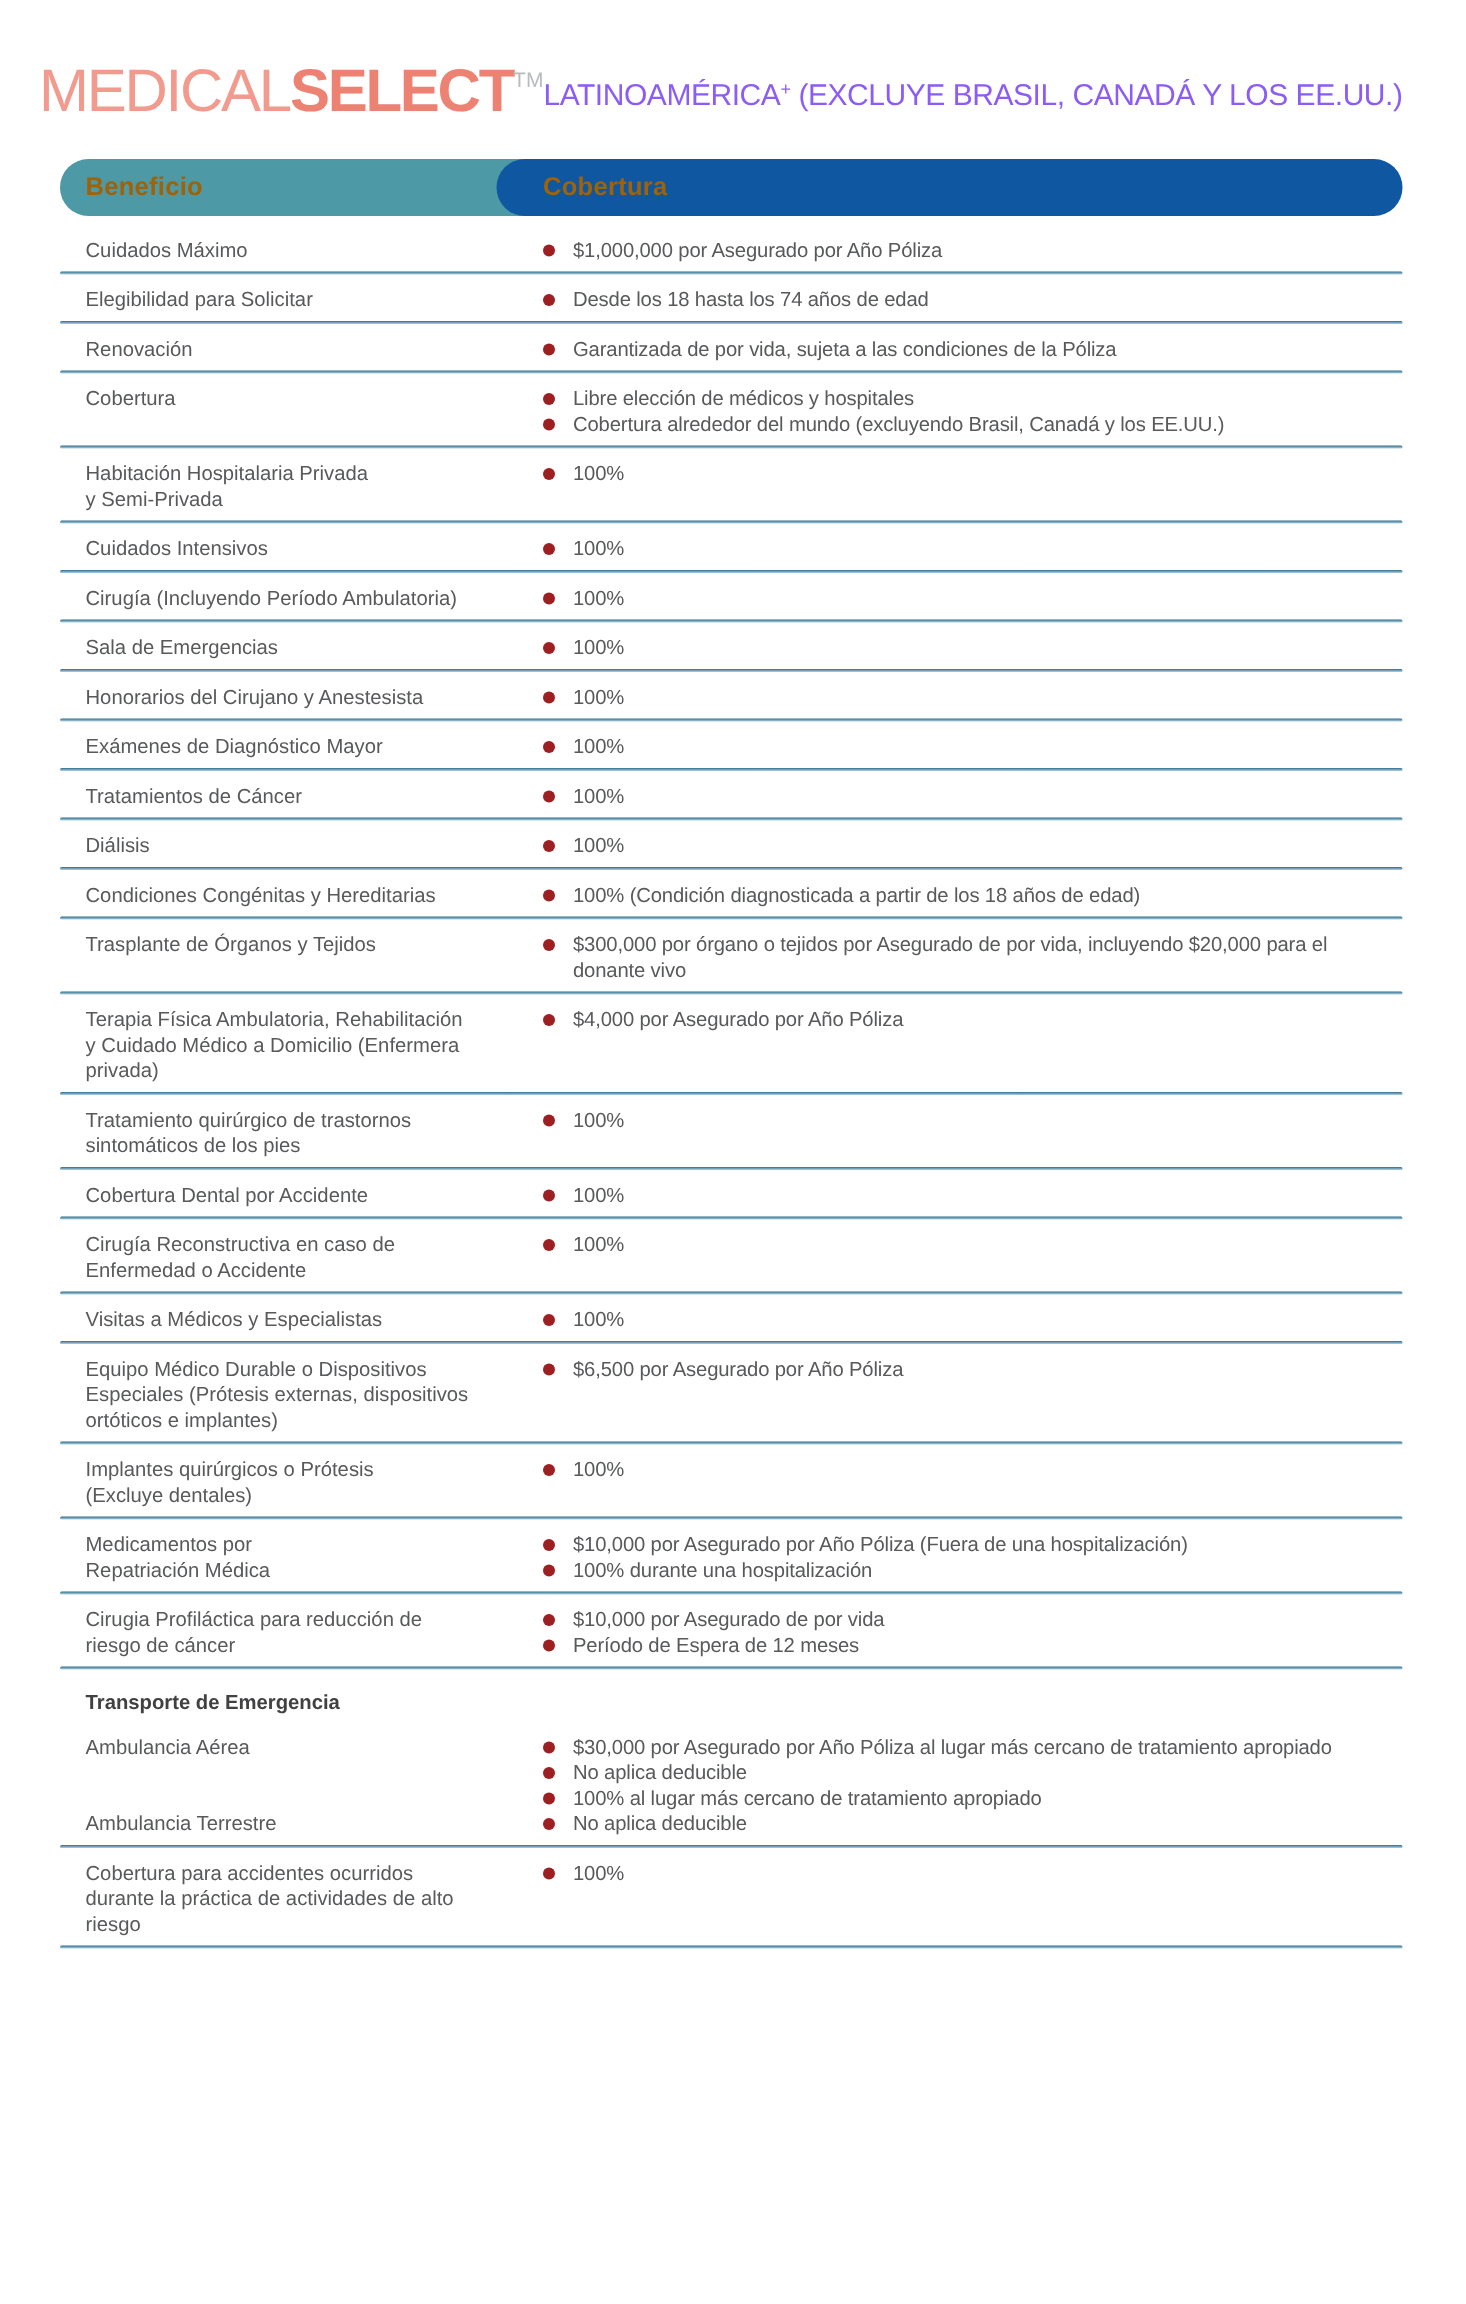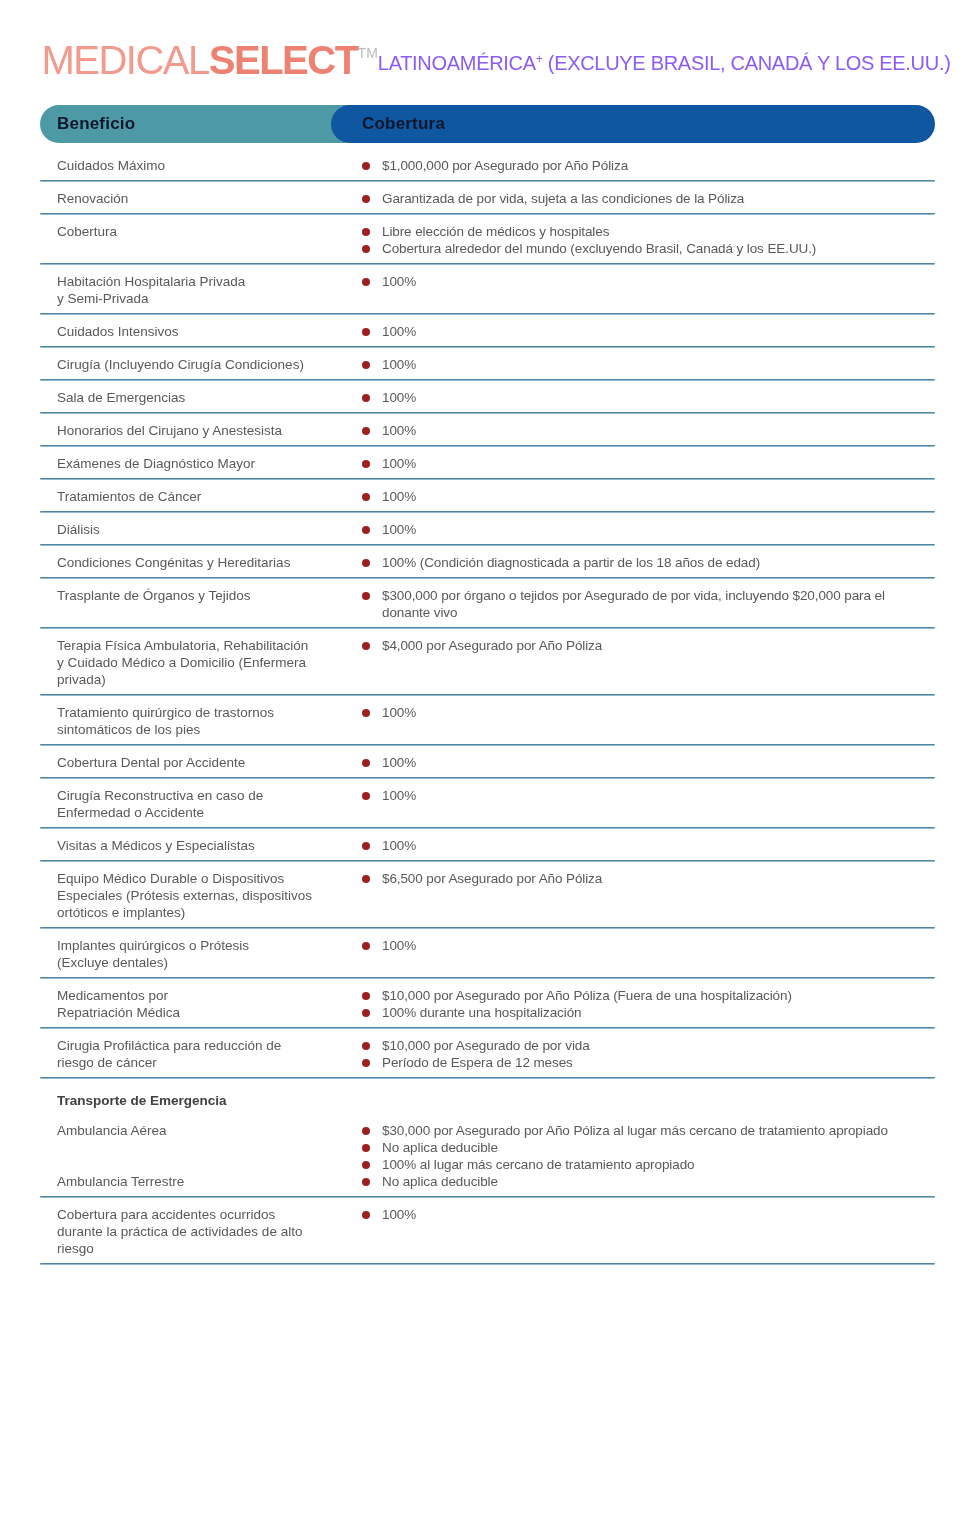--- a/index.html
+++ b/index.html
@@ -16,21 +16,21 @@
   .content {
     position: absolute;
     left: 40px;
     top: 0;
     width: 895px;
   }
 
   
   .brand {
     display: flex;
-    justify-content: center;
+    justify-content: flex-end;
     align-items: flex-end;
     margin: 32px 0 12px 17px;
   }
   .brand-name {
     font-size: 40px;
     line-height: 42px;
     letter-spacing: -1.5px;
     color: #ee8779;
     white-space: nowrap;
   }
@@ -69,21 +69,21 @@
     position: absolute;
     left: 291px; right: 0; top: 0;
     height: 38px;
     background: #1057a2;
     border-radius: 19px;
   }
   .th-label {
     position: absolute;
     top: 50%;
     transform: translateY(-50%);
-    color: #0f172a;
+    color: #a16207;
     font-weight: 700;
     font-size: 17px;
     letter-spacing: 0.2px;
   }
   .th-label.benefit  { left: 17px; }
   .th-label.coverage { left: 322px; }
 
   
   .rows { margin-top: 6px; }
   .row {
@@ -165,20 +165,31 @@
           </div>
           <div class="cell-coverage">
             <div class="cov-item">
               <span class="bullet"></span>
               <span class="cov-text">$1,000,000 por Asegurado por Año Póliza</span>
             </div>
           </div>
         </div>
         <div class="row">
           <div class="cell-benefit">
+            <div class="benefit-line">Elegibilidad para Solicitar</div>
+          </div>
+          <div class="cell-coverage">
+            <div class="cov-item">
+              <span class="bullet"></span>
+              <span class="cov-text">Desde los 18 hasta los 74 años de edad</span>
+            </div>
+          </div>
+        </div>
+        <div class="row">
+          <div class="cell-benefit">
             <div class="benefit-line">Renovación</div>
           </div>
           <div class="cell-coverage">
             <div class="cov-item">
               <span class="bullet"></span>
               <span class="cov-text">Garantizada de por vida, sujeta a las condiciones de la Póliza</span>
             </div>
           </div>
         </div>
         <div class="row">
@@ -214,21 +225,21 @@
           </div>
           <div class="cell-coverage">
             <div class="cov-item">
               <span class="bullet"></span>
               <span class="cov-text">100%</span>
             </div>
           </div>
         </div>
         <div class="row">
           <div class="cell-benefit">
-            <div class="benefit-line">Cirugía  (Incluyendo Cirugía Condiciones)</div>
+            <div class="benefit-line">Cirugía  (Incluyendo Período Ambulatoria)</div>
           </div>
           <div class="cell-coverage">
             <div class="cov-item">
               <span class="bullet"></span>
               <span class="cov-text">100%</span>
             </div>
           </div>
         </div>
         <div class="row">
           <div class="cell-benefit">

